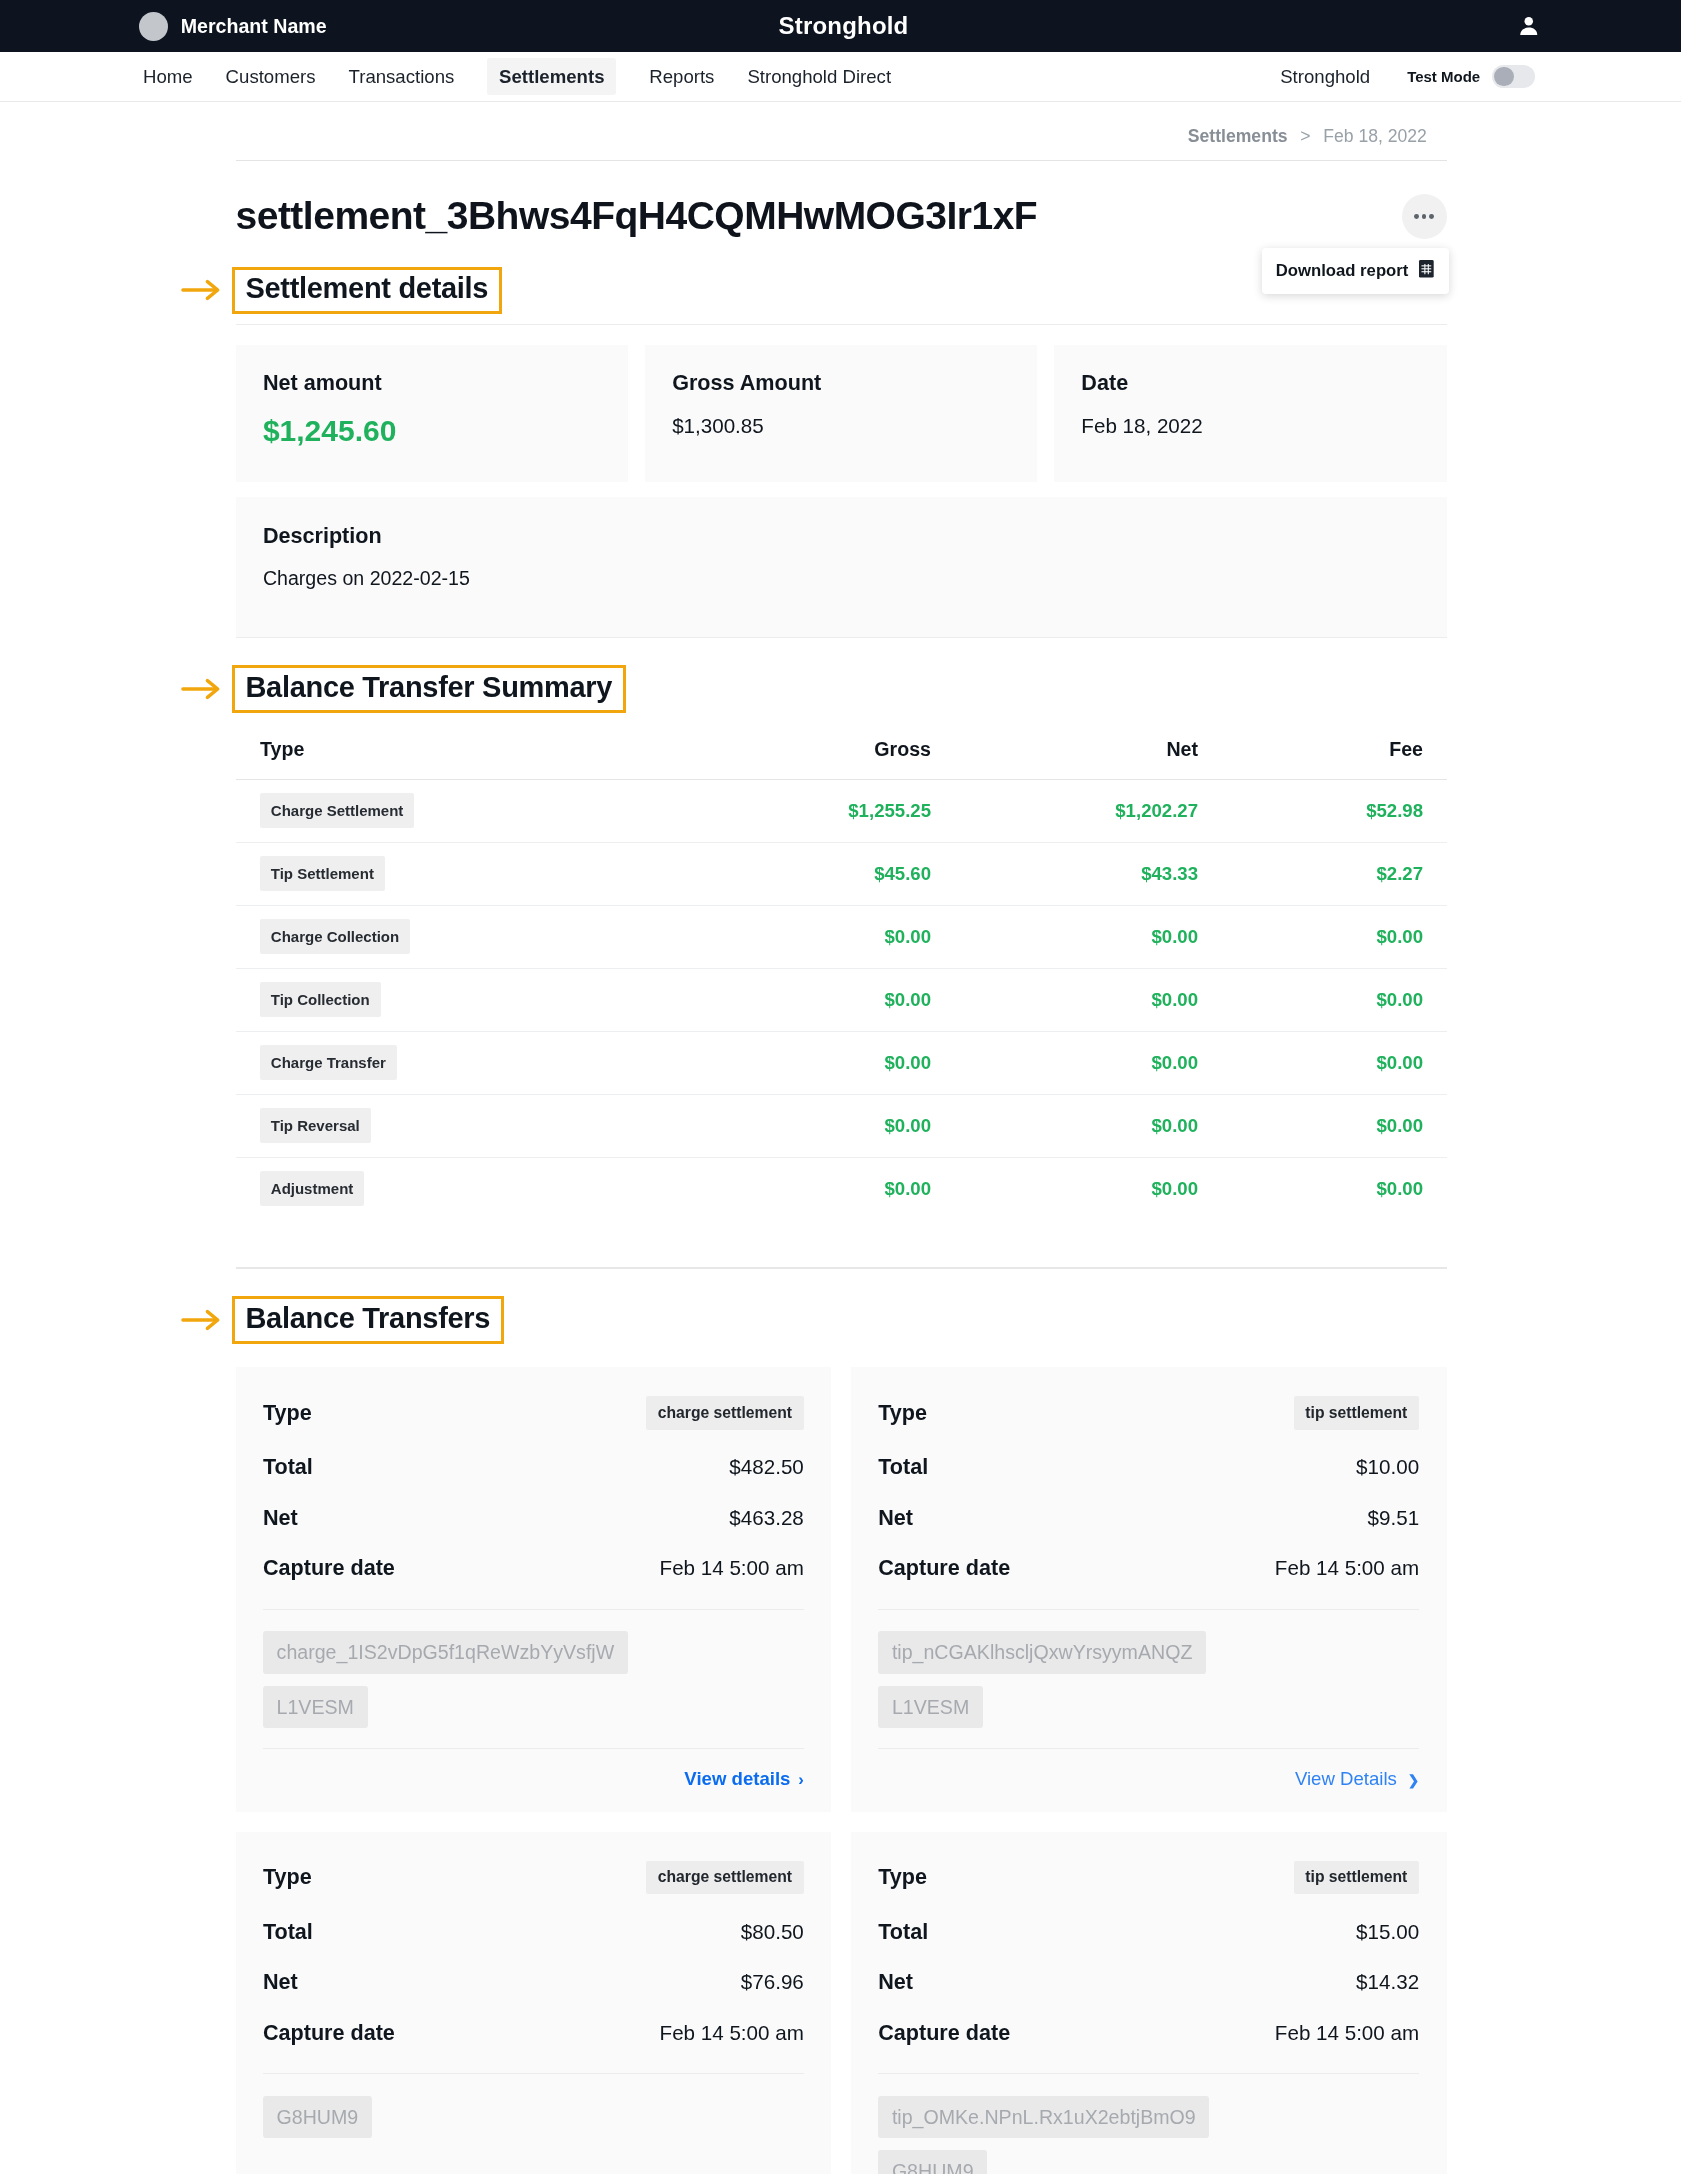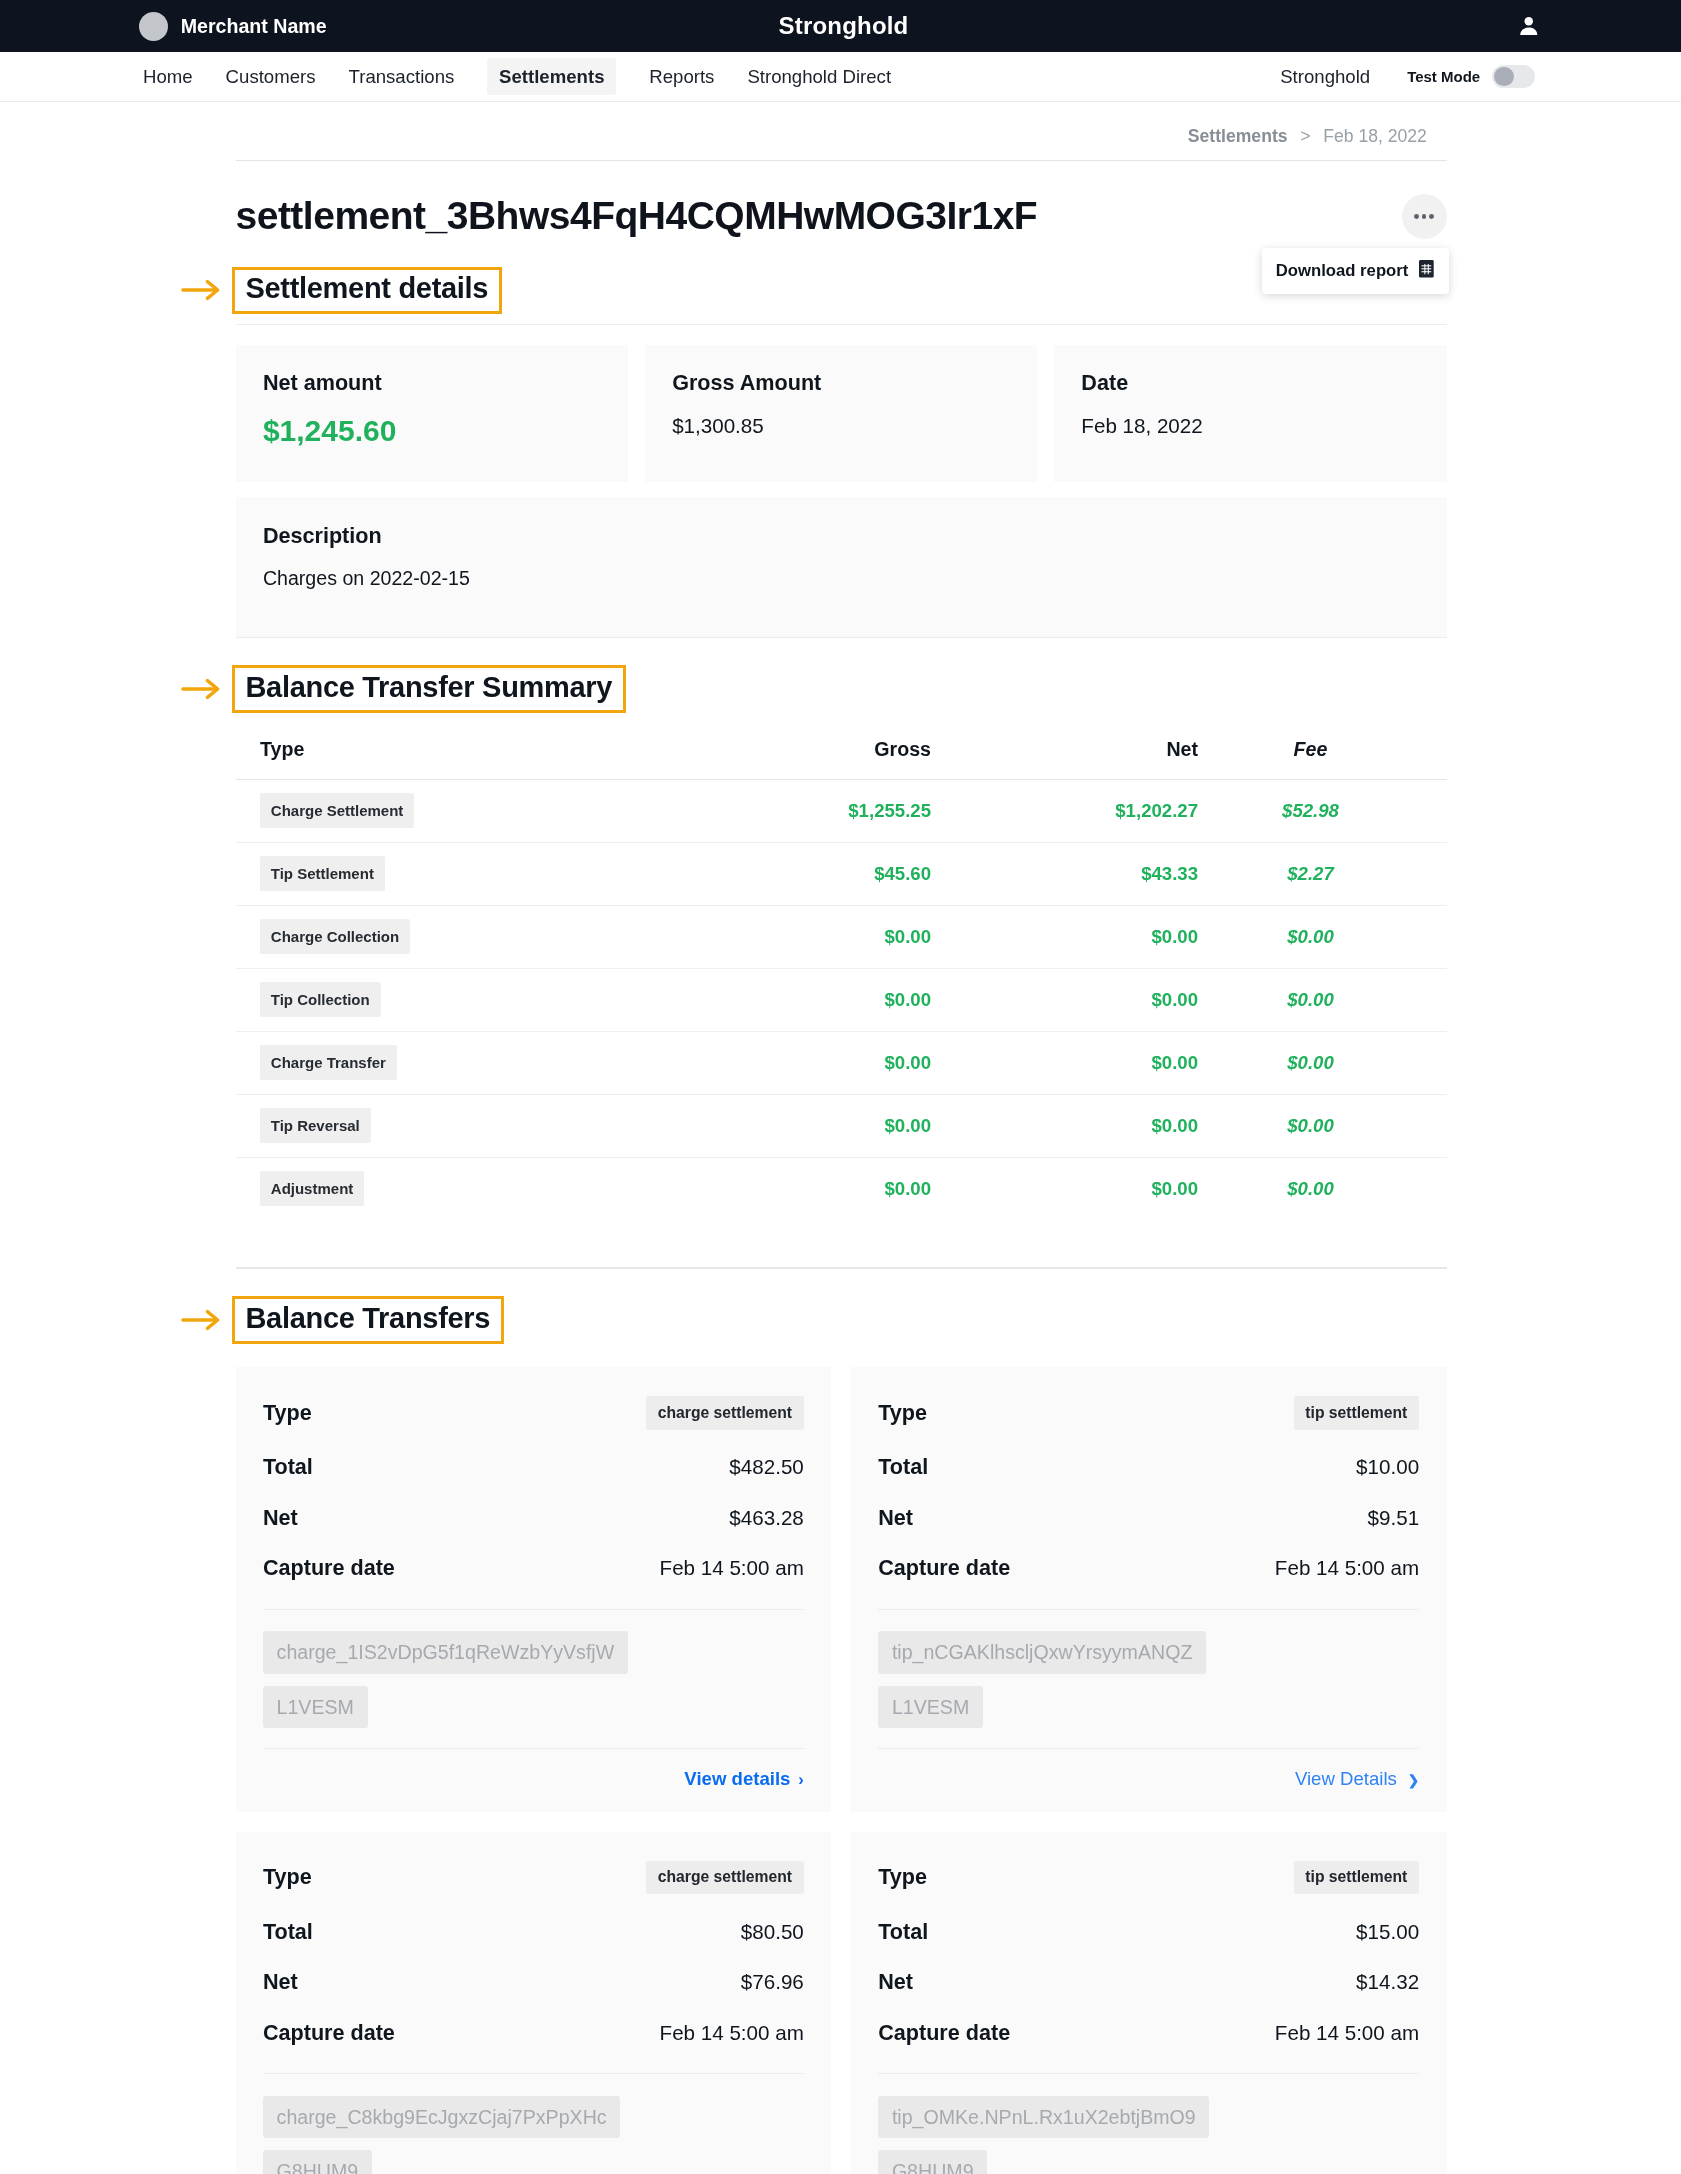--- a/index.html
+++ b/index.html
@@ -61,21 +61,21 @@
   .desc-card .lbl { font-size:21.6px; font-weight:bold; margin-bottom:17.6px; }
   .desc-card .val { font-size:19.6px; }
   .after-details { margin-top:17.6px; }
   
   .tbl { margin-top:21.6px; }
   .trow { display:flex; align-items:center; padding:13.7px 23.5px 13.7px 24.5px; border-bottom:1px solid #edeef0; }
   .trow.head { font-size:19.6px; font-weight:bold; padding-top:3.9px; padding-bottom:17.6px; border-bottom:1px solid #e3e5e7; }
   .c-type { flex:1; }
   .c-gross { width:196px; text-align:right; }
   .c-net { width:267px; text-align:right; }
-  .c-fee { width:225px; text-align:center;font-style:italic; }
+  .c-fee { width:225px; text-align:right; }
   .type-badge { display:inline-block; background:#efefef; color:#272c33; font-size:15px; font-weight:bold; padding:8.8px 10.8px; border-radius:2px; }
   .amount { font-size:18.6px; font-weight:bold; color:#1fb15c; }
   .section-hr { border:none; border-top:2px solid #e7e7e7; margin:47px 0 0; }
   
   .bt-grid { display:grid; grid-template-columns:1fr 1fr; gap:19.6px; margin-top:23.5px; }
   .bt-card { background:#fafafa; padding:29px 27.4px 21.6px; }
   .bt-row { display:flex; justify-content:space-between; align-items:center; margin-bottom:24.5px; }
   .bt-row .lbl { font-size:21.6px; font-weight:bold; }
   .bt-row .val { font-size:20.6px; }
   .bt-badge { background:#ededee; color:#22272e; font-size:15.7px; font-weight:bold; padding:7.8px 11.8px; border-radius:2px; }
@@ -330,21 +330,20 @@
         </div>
       <div class="bt-row">
           <span class="lbl">Net</span>
           <span class="val">$76.96</span>
         </div>
       <div class="bt-row">
           <span class="lbl">Capture date</span>
           <span class="val">Feb 14 5:00 am</span>
         </div>
       <div class="chip-area">
-        <span class="chip">charge_C8kbg9EcJgxzCjaj7PxPpXHc</span>
         <span class="chip">G8HUM9</span>
       </div>
 
     </div>
 
     <div class="bt-card">
       <div class="bt-row">
           <span class="lbl">Type</span>
           <span class="bt-badge">tip settlement</span>
         </div>

